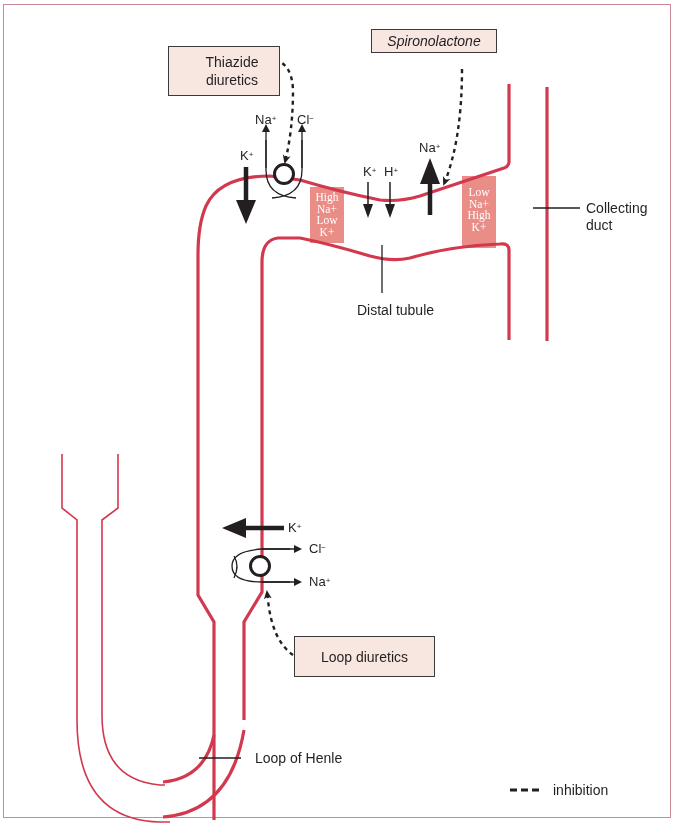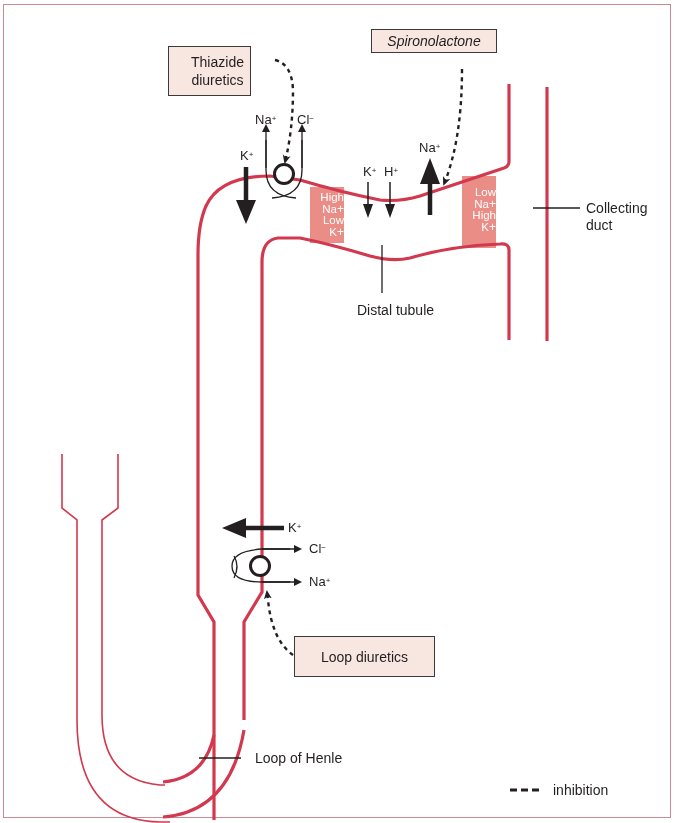--- a/index.html
+++ b/index.html
@@ -7,21 +7,21 @@
          font-family: "Liberation Sans", sans-serif; }
   .frame { position: absolute; left: 3px; top: 4px; width: 668px; height: 814px;
            border: 1.5px solid #c98a96; box-sizing: border-box; }
   svg.diagram { position: absolute; left: 0; top: 0; }
   .drug-box { position: absolute; background: #f8e6e1; border: 1.5px solid #3a3a3a;
               box-sizing: border-box; color: #231f20; font-size: 14px; line-height: 18px;
               display: flex; align-items: center; justify-content: center; text-align: center; }
   .label { position: absolute; color: #231f20; font-size: 14px; line-height: 17px; white-space: nowrap; }
   .ion { position: absolute; color: #231f20; font-size: 13px; line-height: 14px; white-space: nowrap; }
   .ion sup { font-size: 8px; vertical-align: top; position: relative; top: -1px; }
-  .grad { position: absolute; color: #ffffff; font-size: 11.5px; line-height: 11.5px; text-align: right; }
+  .grad { position: absolute; color: #ffffff; font-size: 11.5px; line-height: 11.5px; text-align: center; font-family: Liberation Serif, serif; }
   .grad sup { font-size: 12px; vertical-align: top; line-height: 10px; }
 </style>
 </head>
 <body>
 
 <div class="frame"></div>
 
 <svg class="diagram" width="677" height="823" viewBox="0 0 677 823">
   <defs>
     <marker id="ah" markerWidth="8" markerHeight="8" refX="6" refY="4" orient="auto" markerUnits="userSpaceOnUse">
@@ -92,21 +92,21 @@
     <path d="M246,518 L246,538 L222,528 Z" fill="#231f20"></path>
   </g>
 
   <path d="M275,60 Q292,64 293,90 Q293,130 285,162" fill="none" stroke="#231f20" stroke-width="2.4" stroke-dasharray="4,4" marker-end="url(#ahs)"></path>
   <path d="M462,69 Q462,140 444,184" fill="none" stroke="#231f20" stroke-width="2.4" stroke-dasharray="4,4" marker-end="url(#ahs)"></path>
   <path d="M293,655 Q272,640 268,600 L267,592" fill="none" stroke="#231f20" stroke-width="2.4" stroke-dasharray="4,4" marker-end="url(#ahs)"></path>
 
   <line x1="510" y1="790" x2="542" y2="790" stroke="#231f20" stroke-width="3" stroke-dasharray="7,4"></line>
 </svg>
 
-<div class="drug-box" style="left:168px;top:46px;width:83px;height:50px;padding-left:16px;">
+<div class="drug-box" style="left:168px;top:46px;width:112px;height:50px;padding-left:16px;">
   <div>
     <div>Thiazide</div>
     <div>diuretics</div>
   </div>
 </div>
 <div class="drug-box" style="left:371px;top:29px;width:126px;height:24px;font-style:italic;">
   <span>Spironolactone</span>
 </div>
 <div class="drug-box" style="left:294px;top:636px;width:141px;height:41px;">
   <span>Loop diuretics</span>

